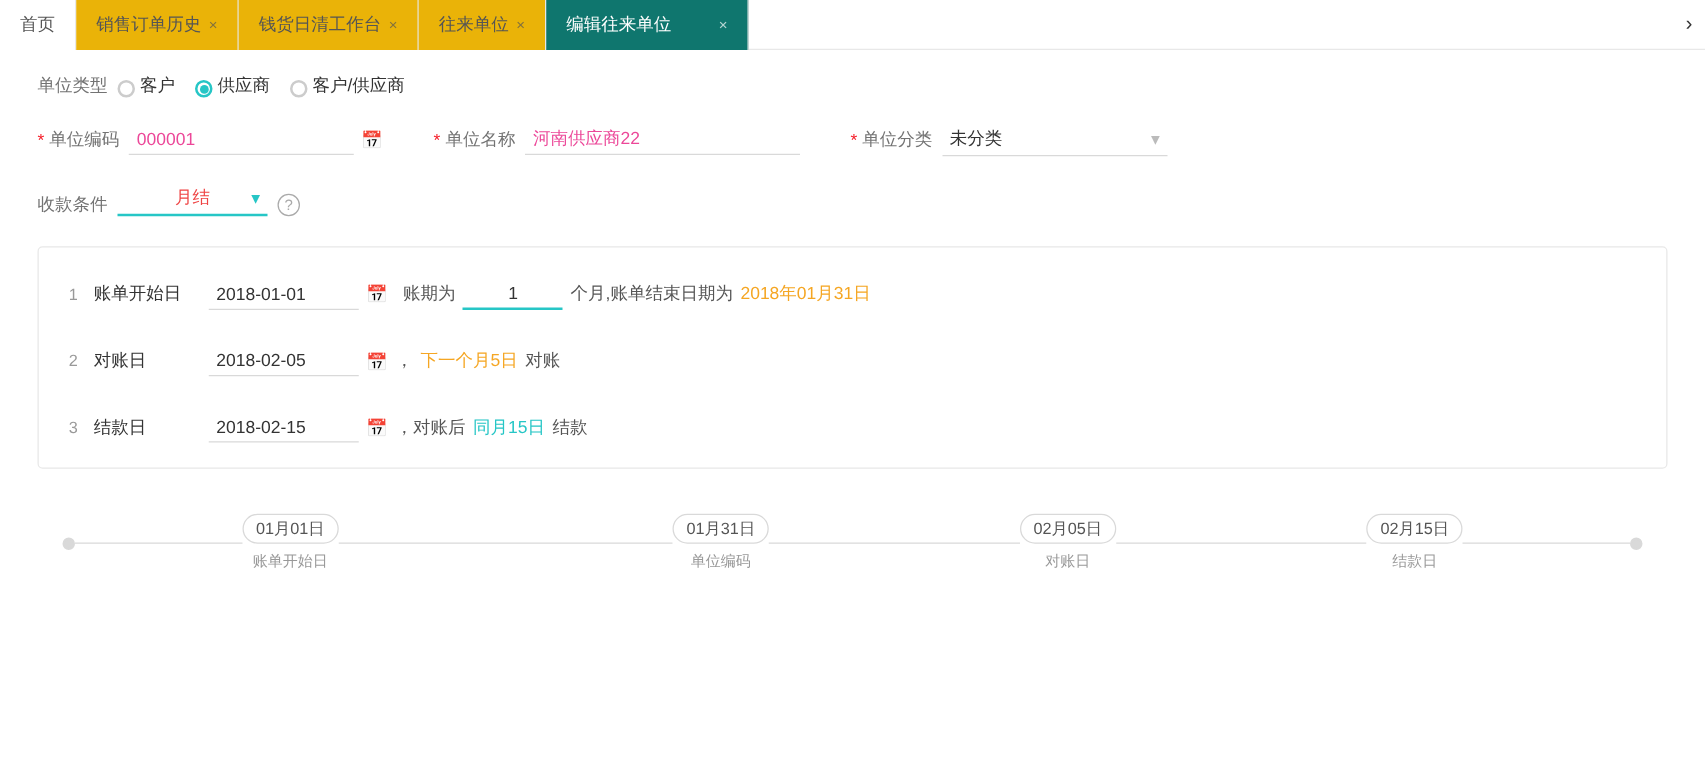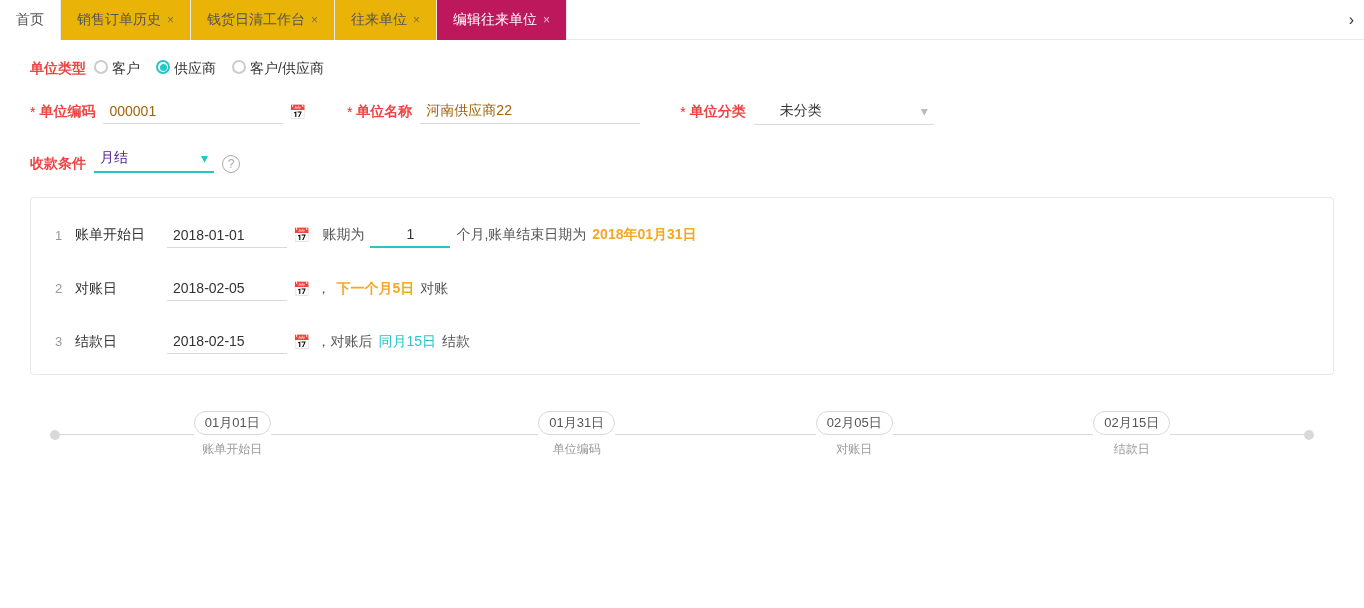--- a/index.html
+++ b/index.html
@@ -20,22 +20,23 @@
       padding: 0 16px;
       height: 40px;
       cursor: pointer;
       font-size: 14px;
       color: #555;
       border-right: 1px solid #e8e8e8;
       white-space: nowrap;
       background: #eab308;
     }
     .tab-item.active {
-      background: #be185d;
+      background: #0f766e;
       color: #fff;
+      gap: 32px;
     }
     .tab-item .close-icon {
       margin-left: 6px;
       font-size: 12px;
       opacity: 0.7;
     }
     .tab-item.home {
       background: #fff;
     }
     .tabs-more {
@@ -56,37 +57,36 @@
     }
 
     
     .form-row {
       display: flex;
       align-items: center;
       margin-bottom: 20px;
       flex-wrap: wrap;
     }
     .form-label {
-      color: #ef4444;
+      color: #737373;
       margin-right: 8px;
       white-space: nowrap;
-      font-weight: bold;
     }
     .required-star {
       color: #f5222d;
       margin-right: 4px;
     }
     .radio-group {
       display: flex;
       align-items: center;
       gap: 16px;
     }
     .radio-item {
       display: flex;
-      align-items: flex-start;
+      align-items: flex-end;
       gap: 4px;
       cursor: pointer;
     }
     .radio-circle {
       width: 14px;
       height: 14px;
       border-radius: 50%;
       border: 2px solid #ccc;
       display: flex;
       align-items: center;
@@ -109,41 +109,40 @@
       align-items: center;
       margin-right: 40px;
     }
     .field-input {
       border: none;
       border-bottom: 1px solid #d9d9d9;
       outline: none;
       padding: 4px 6px;
       font-size: 14px;
       width: 180px;
-      color: #a16207;
+      color: #ec4899;
     }
     .calendar-icon {
       color: #bbb;
       margin-left: 6px;
       cursor: pointer;
     }
 
     
     .select-field {
       display: flex;
       align-items: center;
       border-bottom: 1px solid #d9d9d9;
       padding: 4px 6px;
       min-width: 180px;
       cursor: pointer;
     }
     .select-field .select-value {
       flex: 1;
       color: #333;
-      margin-left: 20px;
     }
     .select-arrow {
       color: #bbb;
       margin-left: 8px;
     }
 
     
     .payment-row {
       display: flex;
       align-items: flex-end;
@@ -151,22 +150,23 @@
     }
     .payment-select {
       display: flex;
       align-items: center;
       border-bottom: 2px solid #26c6c6;
       padding: 4px 6px;
       min-width: 120px;
       cursor: pointer;
     }
     .payment-select .select-value {
-      color: #4c1d95;
+      color: #ef4444;
       flex: 1;
+      margin-left: 40px;
     }
     .help-icon {
       width: 18px;
       height: 18px;
       border-radius: 50%;
       border: 1px solid #aaa;
       display: flex;
       align-items: center;
       justify-content: center;
       color: #aaa;
@@ -223,21 +223,21 @@
       border-bottom: 2px solid #26c6c6;
       outline: none;
       padding: 4px 6px;
       font-size: 14px;
       width: 80px;
       color: #333;
       text-align: center;
     }
     .highlight-orange {
       color: #f5a623;
-      font-weight: 700;
+      font-weight: 400;
       text-align: center;
     }
     .highlight-teal {
       color: #26c6c6;
       font-weight: 500;
     }
 
     
     .preview-box {
       padding: 16px 0 0;

